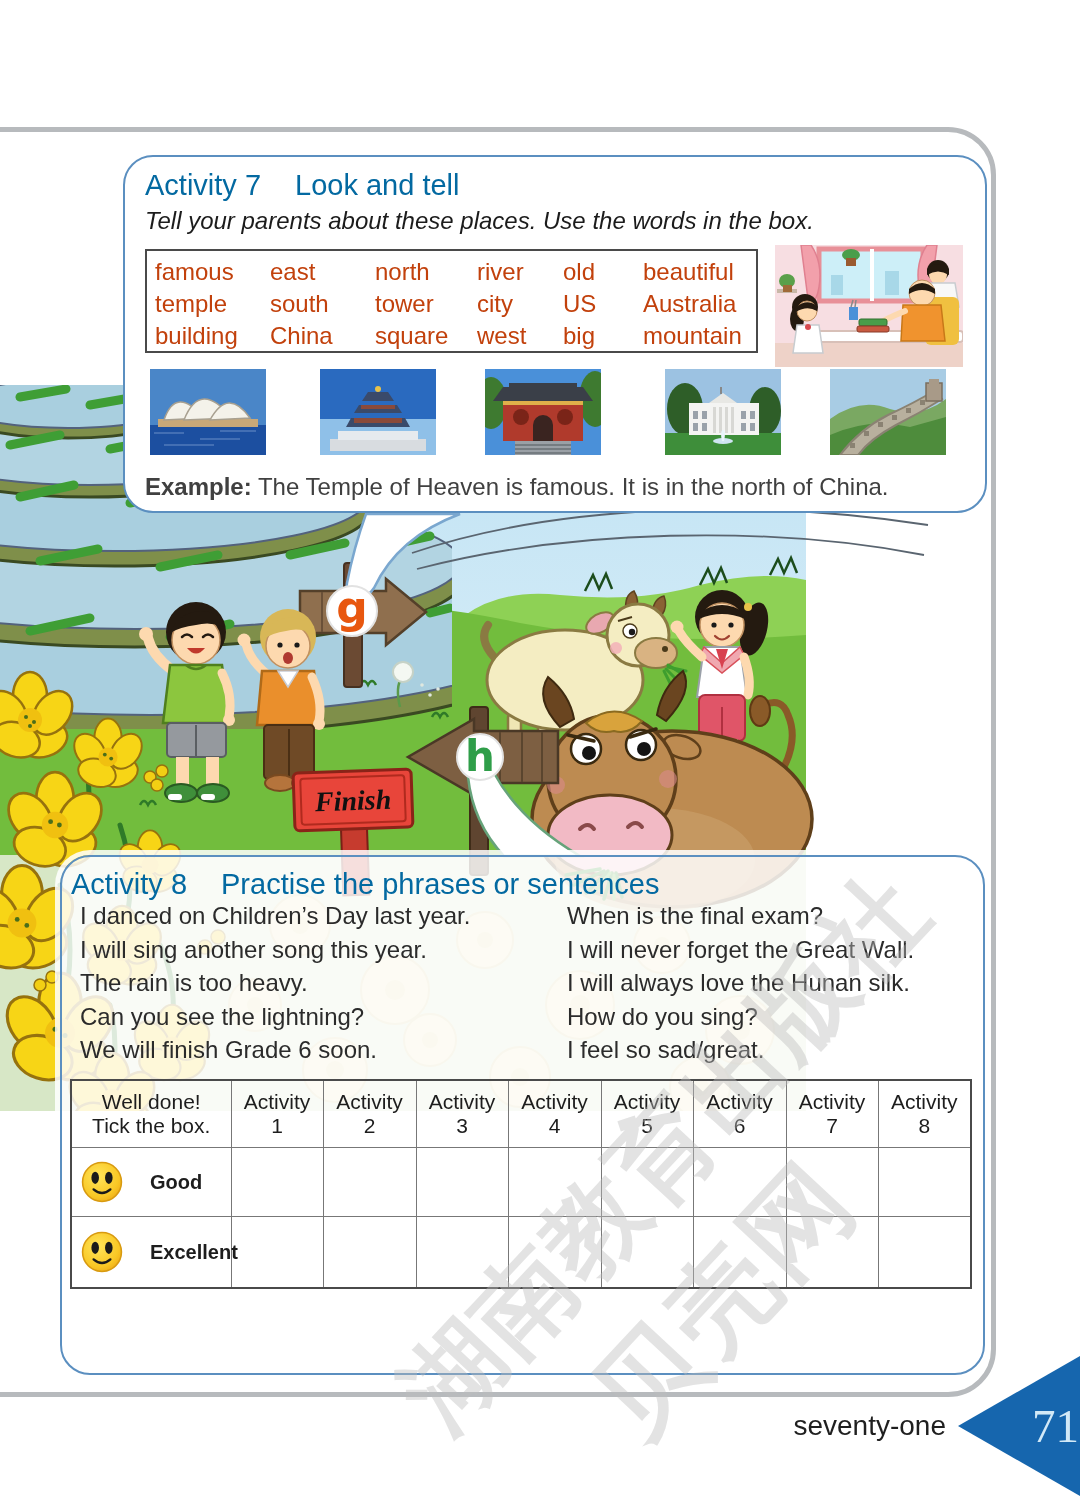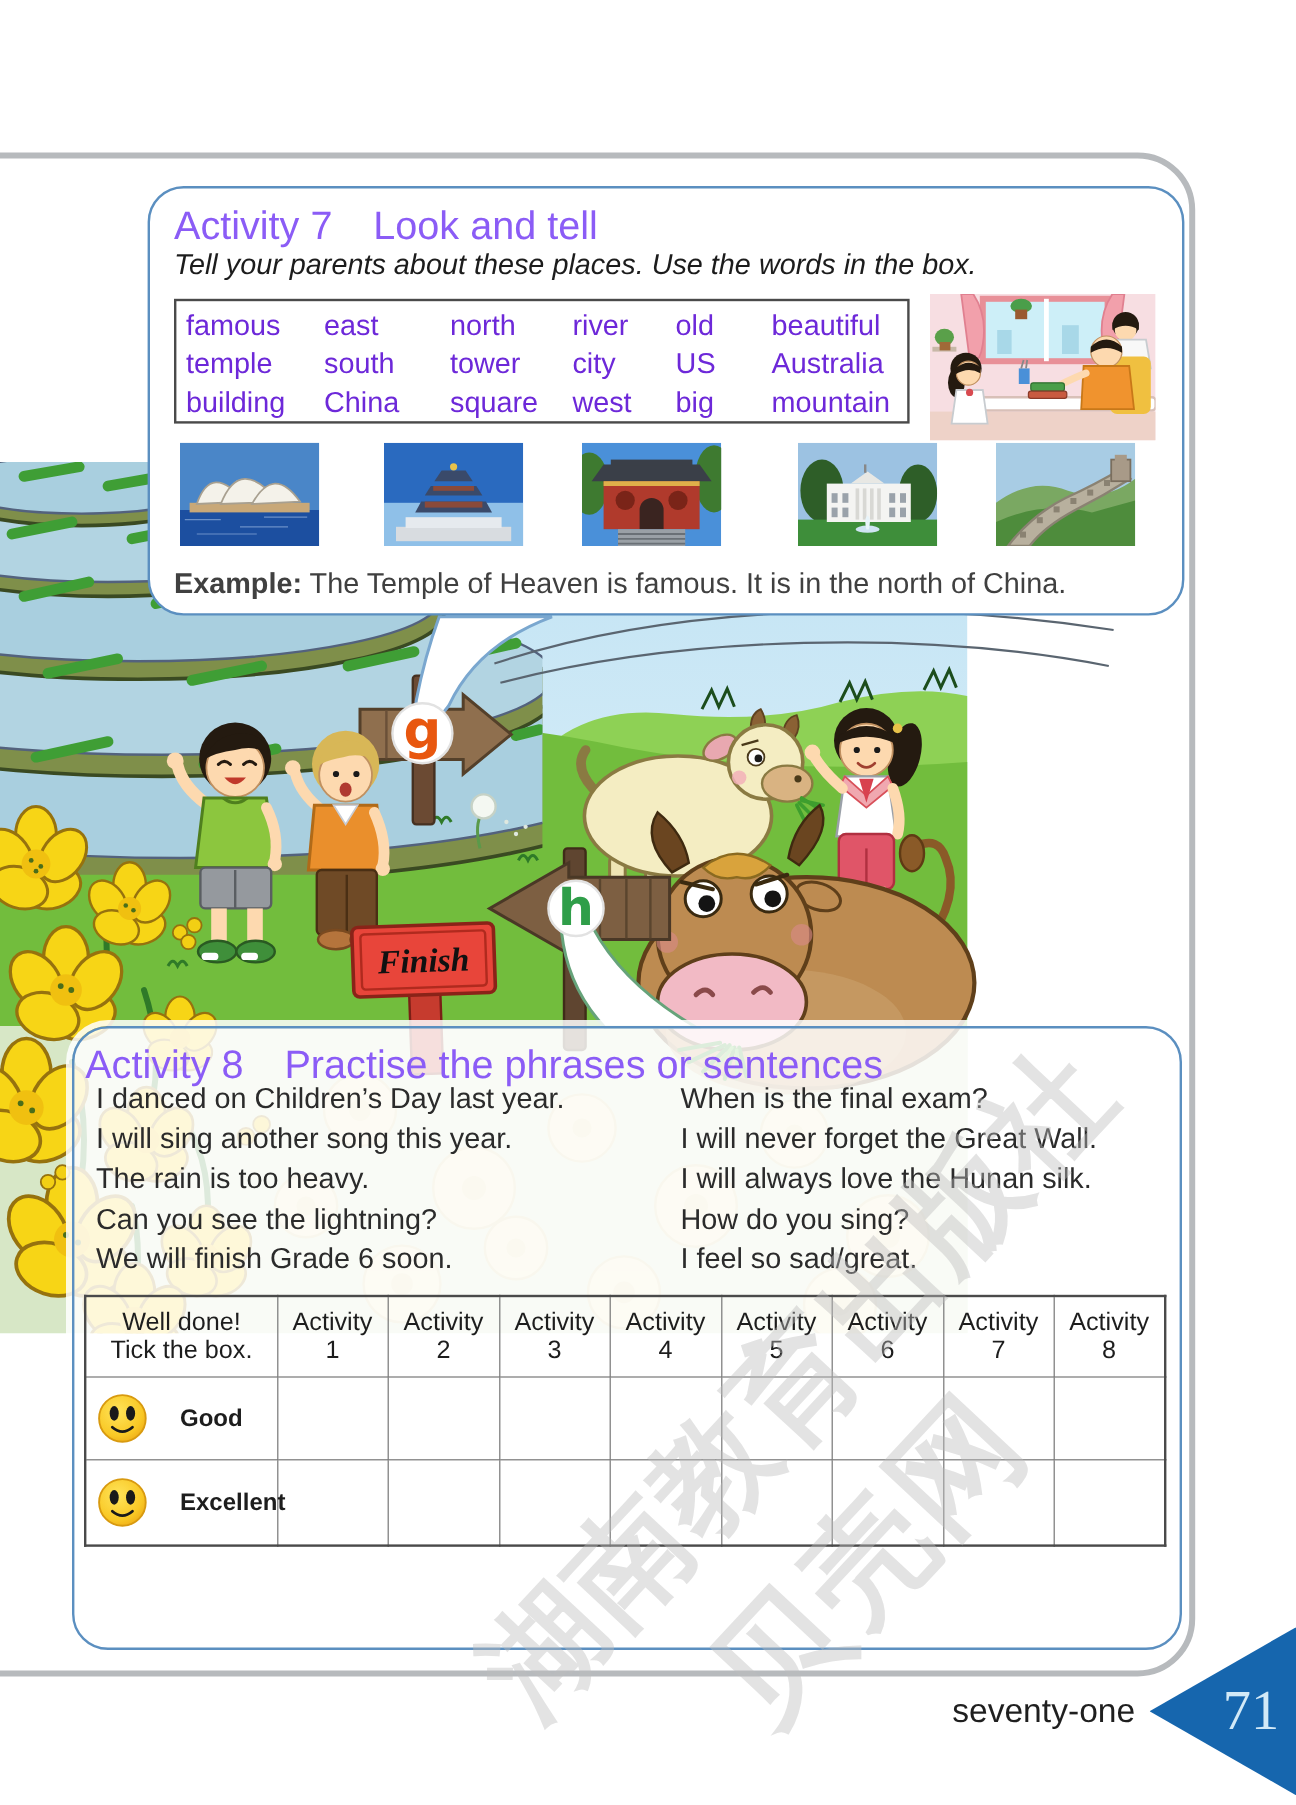--- a/index.html
+++ b/index.html
@@ -16,31 +16,31 @@
   
   .scene-wrap{position:absolute;left:0;top:385px;width:1000px;height:726px;z-index:2;}
   
   .act-box{
     position:absolute;box-sizing:border-box;border:2px solid #5b8fc0;
     border-radius:30px;z-index:3;
   }
   #activity7-box{left:123px;top:155px;width:864px;height:358px;background:#ffffff;}
   #activity8-box{left:60px;top:855px;width:925px;height:520px;
     background:rgba(255,255,255,0.84);box-shadow:0 0 0 5px rgba(255,255,255,0.85);}
-  .act-title{position:absolute;font-size:33px;color:#8b5cf6;white-space:pre;}
+  .act-title{position:absolute;font-size:29px;color:#0369a1;white-space:pre;}
   .act-title .gap{display:inline-block;width:34px;}
   #activity7-box .act-title{left:20px;top:12px;}
   #activity8-box .act-title{left:9px;top:11px;}
   .instruction{position:absolute;left:20px;top:50px;font-style:italic;font-size:24px;color:#1c1c1c;}
   
   .wordbox{
     position:absolute;left:20px;top:92px;width:613px;height:104px;
     box-sizing:border-box;border:2px solid #4a4a4a;padding:5px 0 0 8px;
   }
-  .wrow{display:grid;grid-template-columns:115px 105px 102px 86px 80px 1fr;font-size:24px;line-height:32px;color:#6d28d9;}
+  .wrow{display:grid;grid-template-columns:115px 105px 102px 86px 80px 1fr;font-size:24px;line-height:32px;color:#c2410c;}
   .family-illu{position:absolute;left:650px;top:88px;width:188px;height:122px;}
   .photo{position:absolute;top:212px;width:116px;height:86px;}
   .example-line{position:absolute;left:20px;top:316px;font-size:24px;color:#404040;white-space:nowrap;}
   .example-line b{font-weight:bold;}
   
   .sent-col{position:absolute;top:42px;font-size:24px;line-height:33.5px;color:#2b2b2b;white-space:nowrap;}
   #sent-left{left:18px;}
   #sent-right{left:505px;}
   
   .assess-table{
@@ -60,21 +60,21 @@
   #wm2{left:555px;top:1230px;width:340px;font-size:104px;transform:rotate(-47deg);letter-spacing:4px;}
   
   .footer-word{position:absolute;left:700px;top:1410px;width:246px;text-align:right;
     font-size:28px;color:#1f1f1f;z-index:4;}
   .page-num-arrow{
     position:absolute;left:958px;top:1356px;width:122px;height:140px;z-index:4;
     clip-path:polygon(0 50%,100% 0,100% 100%);background:#1666ae;
     display:flex;align-items:center;justify-content:flex-end;
   }
   .page-num-arrow span{
-    font-family:"Liberation Serif",serif;font-size:47px;color:#d2e9f7;padding-right:14px;
+    font-family:"Liberation Serif",serif;font-size:47px;color:#d2e9f7;padding-right:1px;
   }
 </style>
 </head>
 <body>
 
 <svg width="0" height="0" style="position:absolute">
   <defs>
     <radialGradient id="smileyGrad" cx="40%" cy="35%" r="75%">
       <stop offset="0%" stop-color="#ffe45a"></stop>
         <stop offset="70%" stop-color="#f9c825"></stop>

